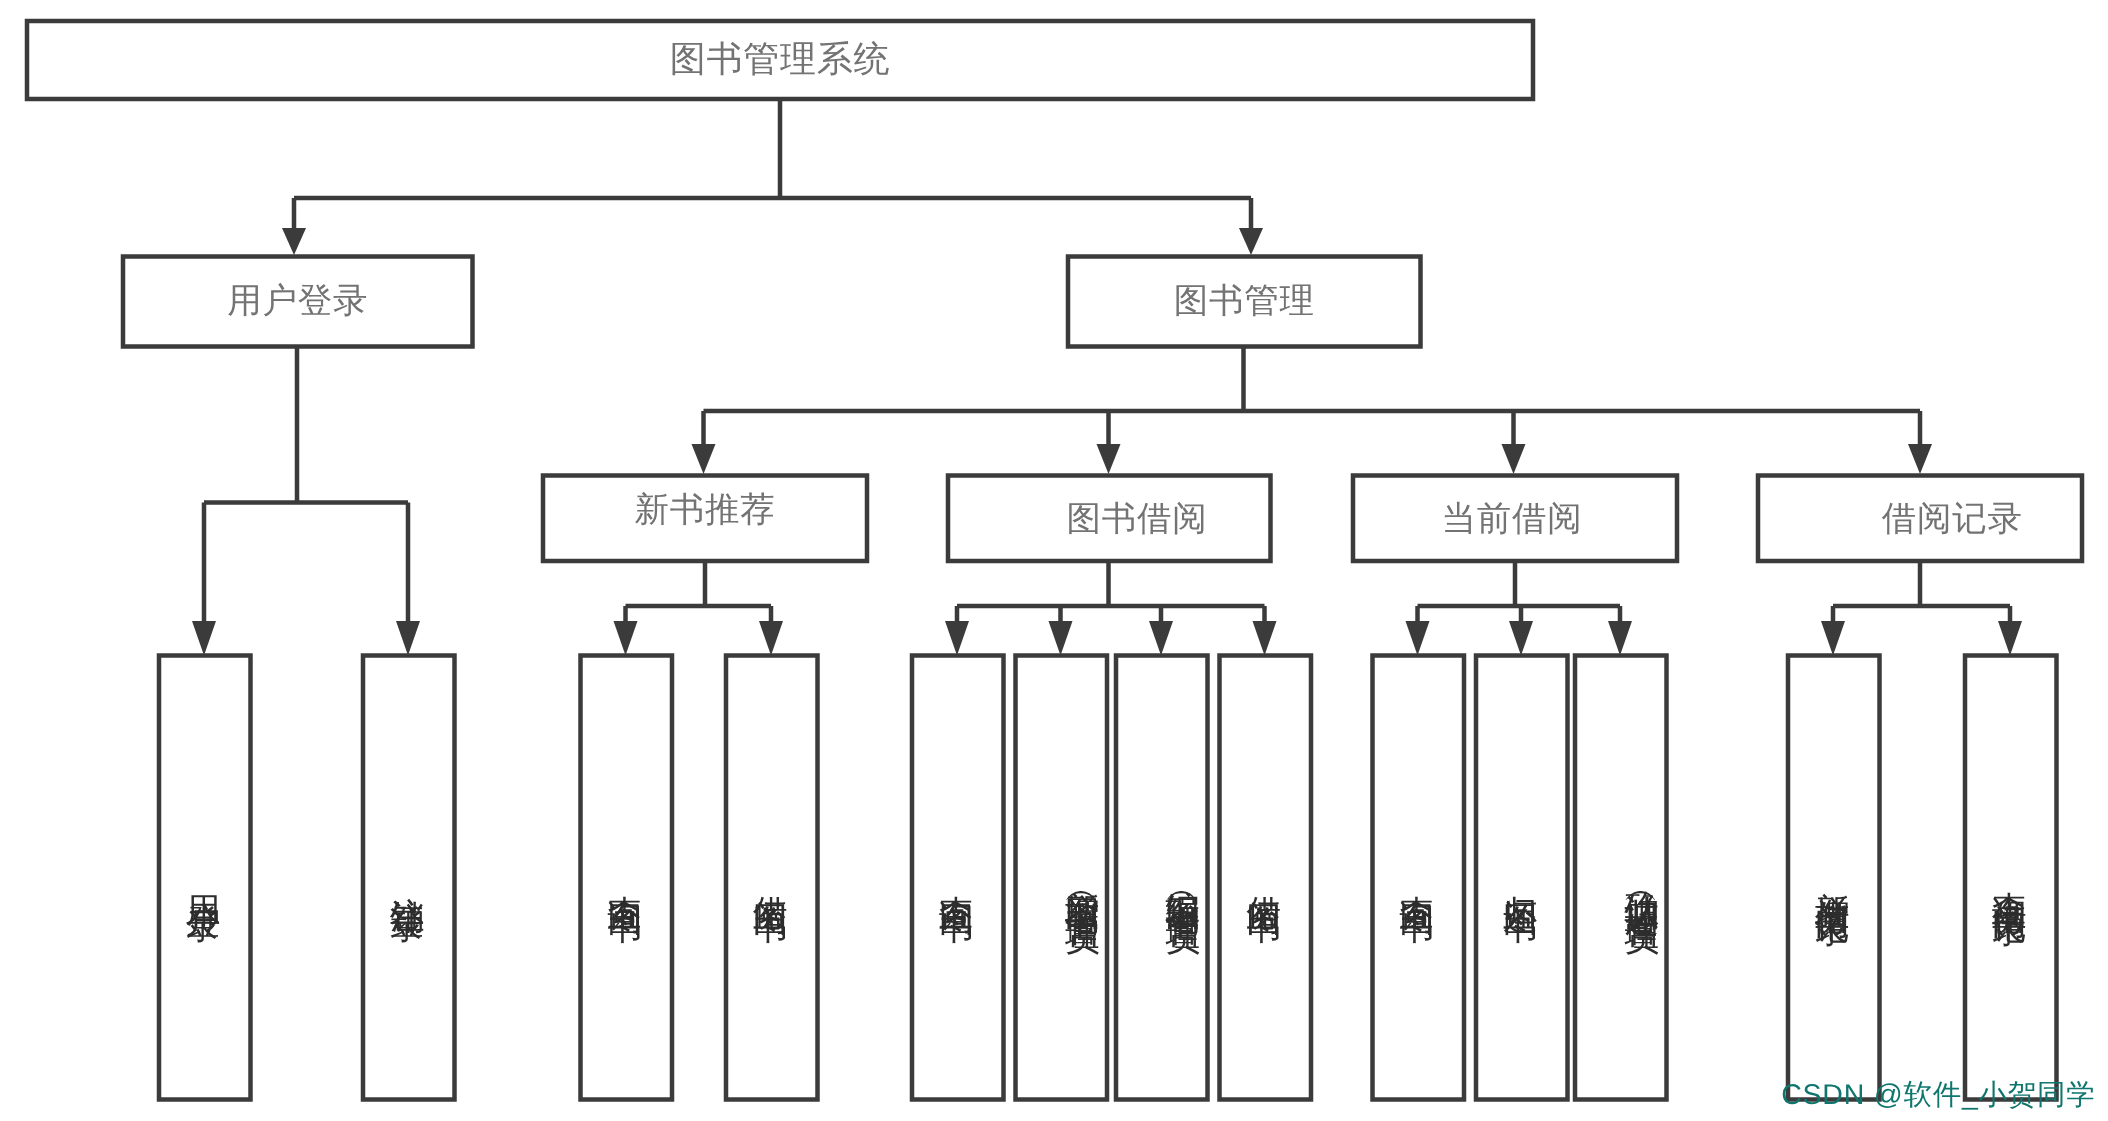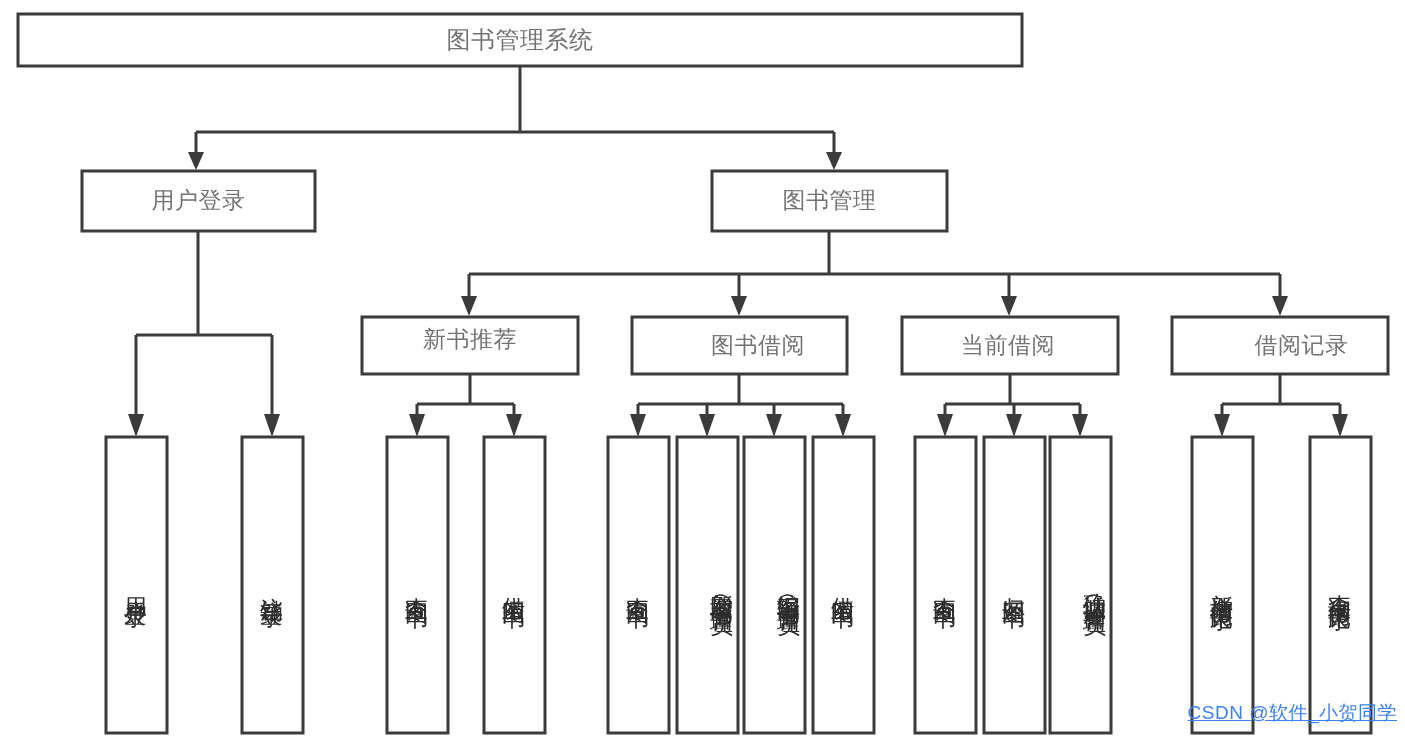--- a/index.html
+++ b/index.html
@@ -72,27 +72,26 @@
     align-items: flex-start;
     justify-content: center;
     pointer-events: none;
   }
   .leaf-label.centered {
     align-items: center;
   }
   .watermark {
     position: absolute;
     right: 8px;
-    bottom: 21px;
+    bottom: 4px;
     font-size: 19px;
-    color: #3b82f6;
+    color: #0f766e;
     letter-spacing: 0.5px;
     white-space: nowrap;
     user-select: none;
-    text-decoration: underline;
   }
 </style>
 </head>
 <body>
 
 <div id="diagram-root">
 
   <svg class="canvas" viewBox="0 0 1405 747">
 
     <rect class="node-box" x="18" y="14" width="1004" height="52"></rect>

